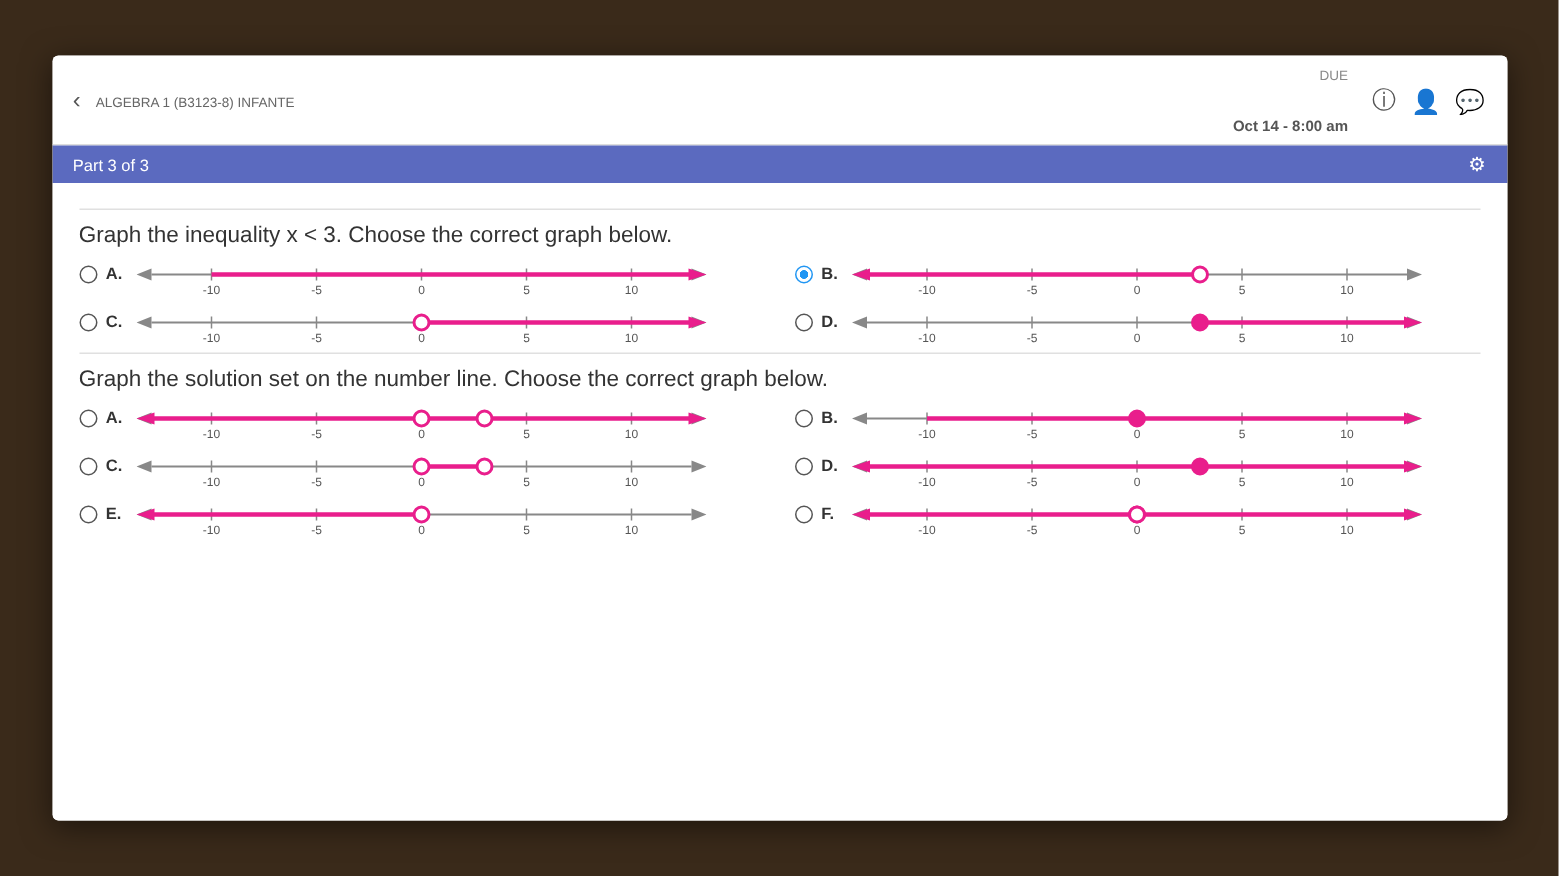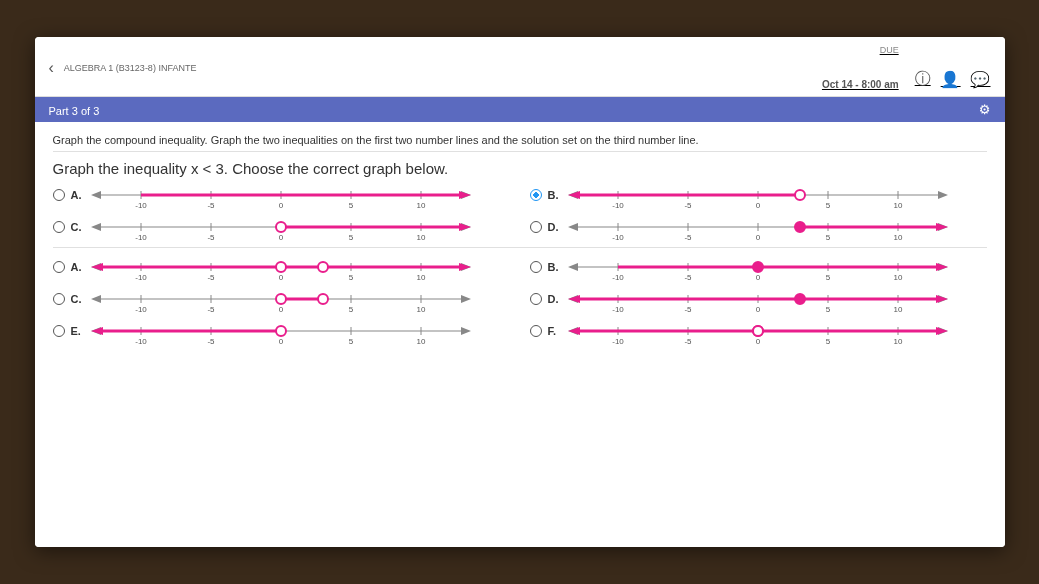--- a/index.html
+++ b/index.html
@@ -44,23 +44,22 @@
       font-size: 9px;
       color: #666;
     }
     .header-title {
       font-size: 13px;
       font-weight: bold;
       color: #222;
     }
     .header-right {
       display: flex;
-      align-items: flex-end;
+      align-items: center;
       gap: 16px;
-      text-decoration: underline;
     }
     .due-block {
       text-align: right;
       font-size: 10px;
       color: #555;
     }
     .due-label { font-size: 9px; color: #888; }
     .header-icons {
       display: flex;
       align-items: center;
@@ -227,21 +226,20 @@
       </div>
     </div>
   </div>
 
   <div class="part-bar">
     <span>Part 3 of 3</span>
     <span class="gear-icon">⚙</span>
   </div>
 
   <div class="content">
-    <div class="instruction">Graph the compound inequality. Graph the two inequalities on the first two number lines and the solution set on the third number line.</div>
 
     <hr class="separator">
 
     <div class="section-title">Graph the inequality x &lt; 3. Choose the correct graph below.</div>
 
     <div class="choices-grid">
 
       <div class="choice-row">
         <span class="radio"></span>
         <span class="choice-label">A.</span>
@@ -335,20 +333,21 @@
 
           <line x1="232" y1="14" x2="370" y2="14" stroke="#e91e8c" stroke-width="3"></line>
           <circle cx="232" cy="14" r="5" fill="#e91e8c" stroke="#e91e8c" stroke-width="2"></circle>
           <polygon points="368,10 380,14 368,18" fill="#e91e8c"></polygon>
         </svg>
       </div>
     </div>
 
     <hr class="separator">
 
+    <div class="section-title">Graph the solution set on the number line. Choose the correct graph below.</div>
 
     <div class="choices-grid">
 
       <div class="choice-row">
         <span class="radio"></span>
         <span class="choice-label">A.</span>
         <svg class="nl-svg" viewBox="0 0 380 28">
           <line x1="10" y1="14" x2="370" y2="14" stroke="#888" stroke-width="1.2"></line>
           <polygon points="370,10 380,14 370,18" fill="#888"></polygon>
           <polygon points="10,10 0,14 10,18" fill="#888"></polygon>

